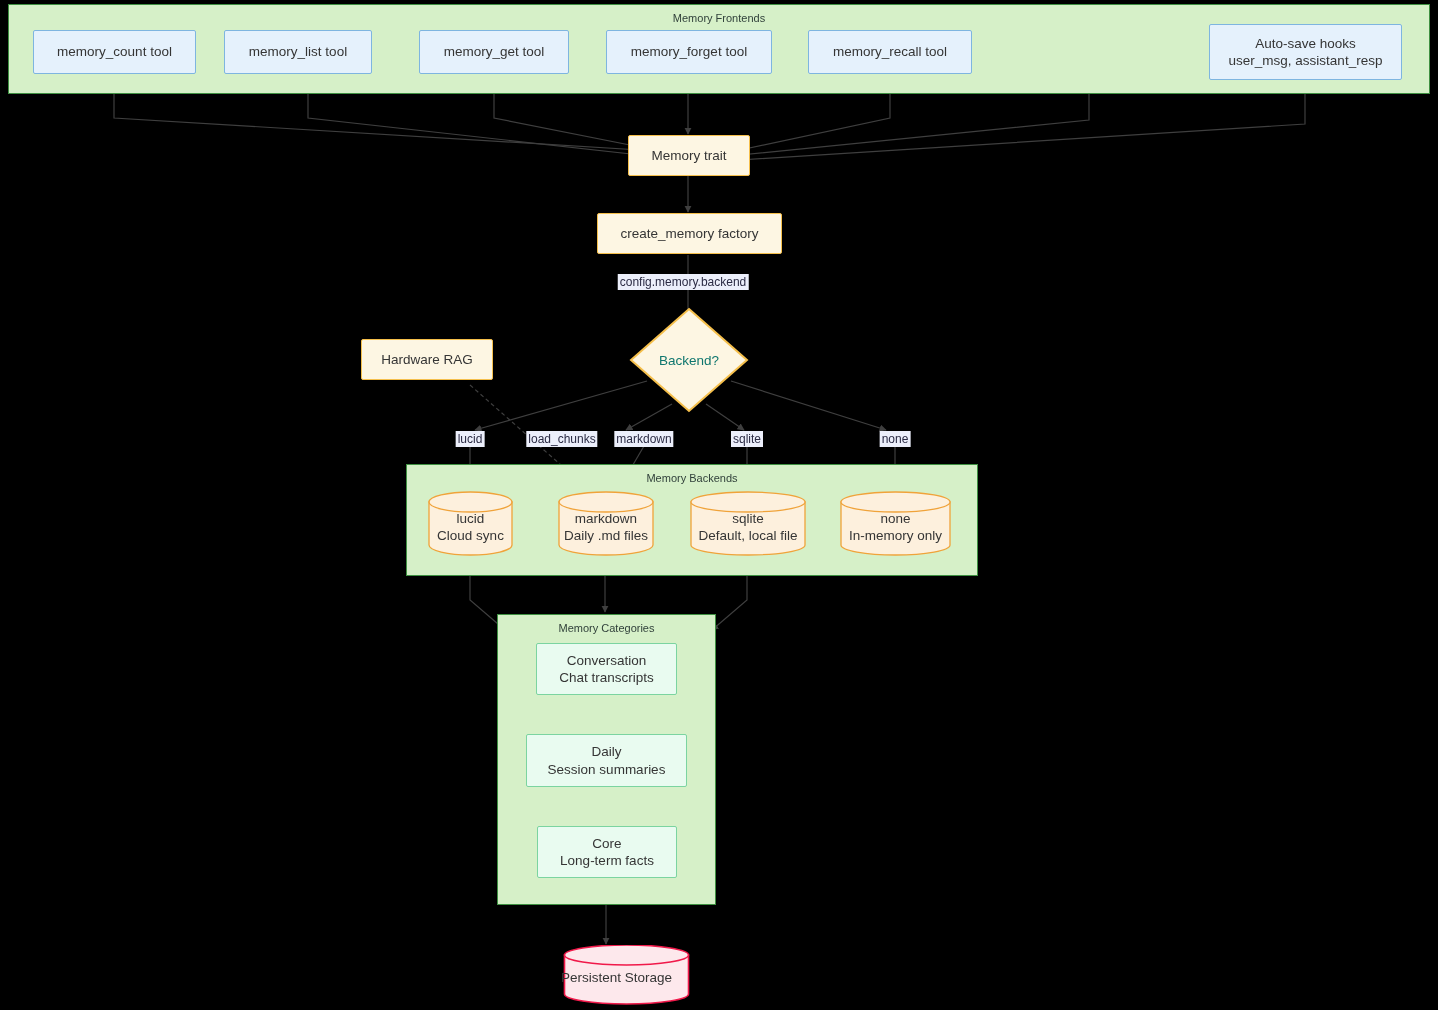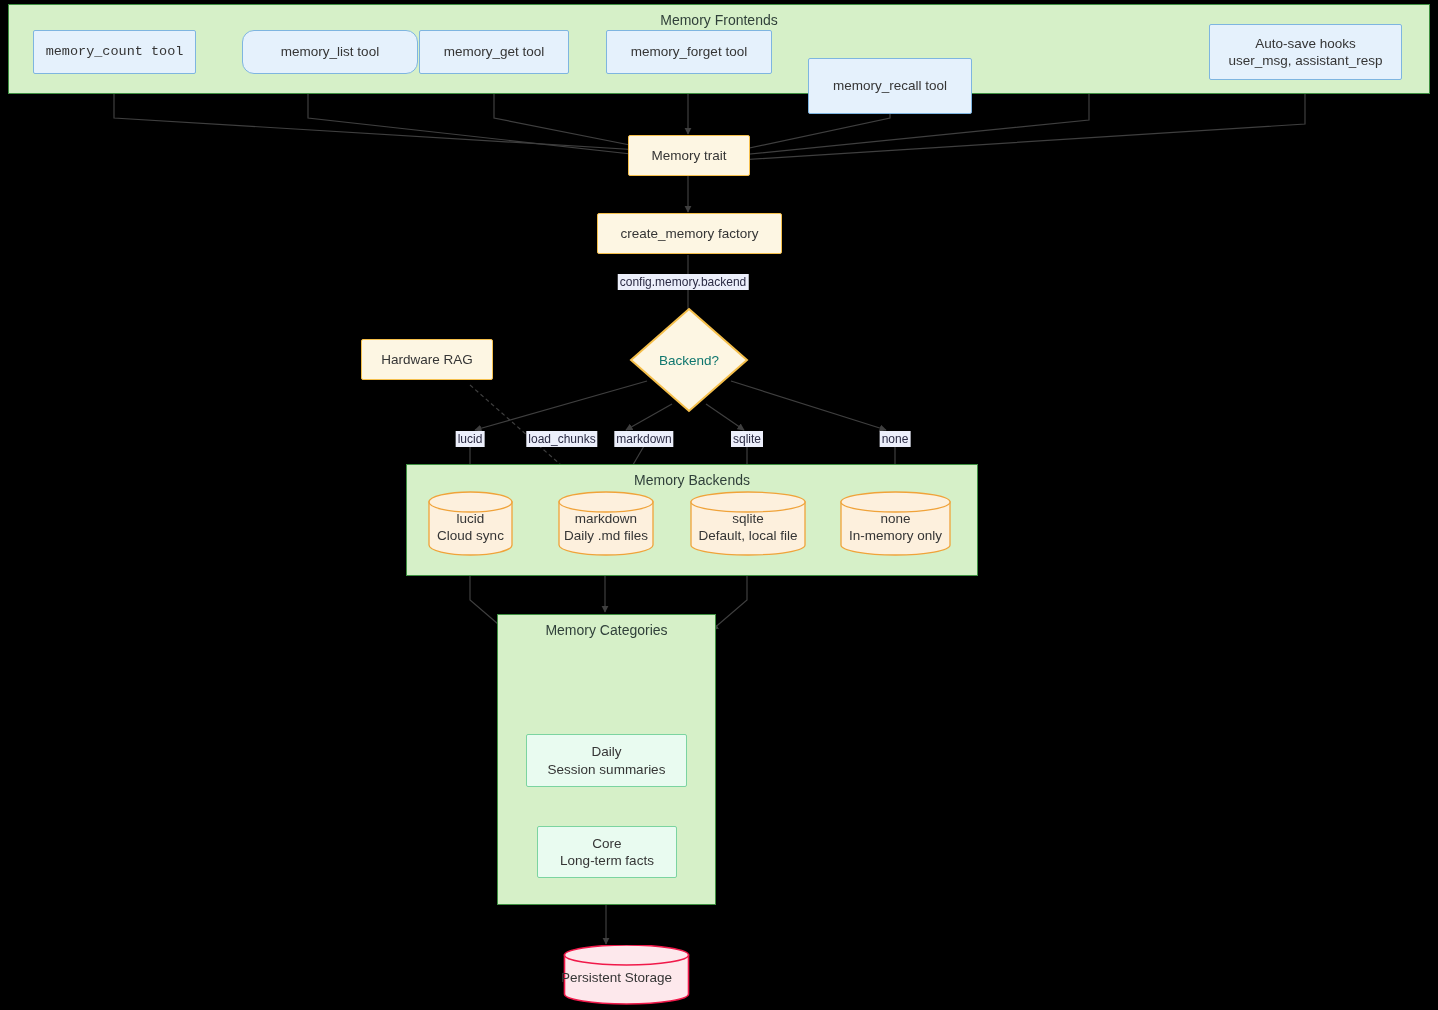--- a/index.html
+++ b/index.html
@@ -30,21 +30,21 @@
     position: absolute;
     background: #d6f0c8;
     border: 1px solid #3f9142;
     box-sizing: border-box;
   }
   .subgraph-title {
     position: absolute;
     left: 0;
     right: 0;
     text-align: center;
-    font-size: 14px;
+    font-size: 11px;
     color: #30403a;
     top: 7px;
   }
   
   .node {
     position: absolute;
     box-sizing: border-box;
     display: flex;
     align-items: center;
     justify-content: center;
@@ -151,25 +151,25 @@
       <path d="M 747,556 L 747,600 L 712,630" marker-end="url(#arrow)"></path>
 
       <path d="M 606,905 L 606,944" marker-end="url(#arrow)"></path>
     </g>
   </svg>
 
   <div class="subgraph" style="left:8px; top:4px; width:1422px; height:90px;">
     <div class="subgraph-title">Memory Frontends</div>
   </div>
 
-  <div class="node node-blue" style="left:33px; top:30px; width:163px; height:44px;font-family:Liberation Mono, monospace;">memory_count tool</div>
-  <div class="node node-blue" style="left:242px; top:30px; width:176px; height:44px;border-radius:12px;">memory_list tool</div>
+  <div class="node node-blue" style="left:33px; top:30px; width:163px; height:44px;">memory_count tool</div>
+  <div class="node node-blue" style="left:224px; top:30px; width:148px; height:44px;">memory_list tool</div>
   <div class="node node-blue" style="left:419px; top:30px; width:150px; height:44px;">memory_get tool</div>
   <div class="node node-blue" style="left:606px; top:30px; width:166px; height:44px;">memory_forget tool</div>
-  <div class="node node-blue" style="left:808px; top:30px; width:164px; height:56px;margin-top:28px;">memory_recall tool</div>
+  <div class="node node-blue" style="left:808px; top:30px; width:164px; height:44px;">memory_recall tool</div>
   <div class="node node-blue" style="left:1209px; top:24px; width:193px; height:56px;">Auto-save hooks
 user_msg, assistant_resp</div>
 
   <div class="node node-cream" style="left:628px; top:135px; width:122px; height:41px;">Memory trait</div>
 
   <div class="node node-cream" style="left:597px; top:213px; width:185px; height:41px;">create_memory factory</div>
 
   <div class="edge-label" style="left:683px; top:274px;">config.memory.backend</div>
 
   <div class="diamond-wrap" style="left:629px; top:307px; width:120px; height:106px;">
@@ -224,20 +224,22 @@
       <ellipse cx="55.5" cy="11" rx="54.5" ry="10" fill="#fdf0dd" stroke="#f0a33a" stroke-width="1.3"></ellipse>
     </svg>
     <div class="cyl-label" style="top:19px;">none
 In-memory only</div>
   </div>
 
   <div class="subgraph" style="left:497px; top:614px; width:219px; height:291px;">
     <div class="subgraph-title">Memory Categories</div>
   </div>
 
+  <div class="node node-mint" style="left:536px; top:643px; width:141px; height:52px;">Conversation
+Chat transcripts</div>
   <div class="node node-mint" style="left:526px; top:734px; width:161px; height:53px;">Daily
 Session summaries</div>
   <div class="node node-mint" style="left:537px; top:826px; width:140px; height:52px;">Core
 Long-term facts</div>
 
   <div class="cyl" style="left:543px; top:945px; width:127px; height:60px;padding-left:20px;">
     <svg width="127" height="60" viewBox="0 0 127 60">
       <path d="M 1.5,10 L 1.5,49 A 62,10 0 0 0 125.5,49 L 125.5,10 Z" fill="#fde8ec" stroke="#f0194a" stroke-width="1.6"></path>
       <ellipse cx="63.5" cy="10" rx="62" ry="10" fill="#fde8ec" stroke="#f0194a" stroke-width="1.6"></ellipse>
     </svg>

